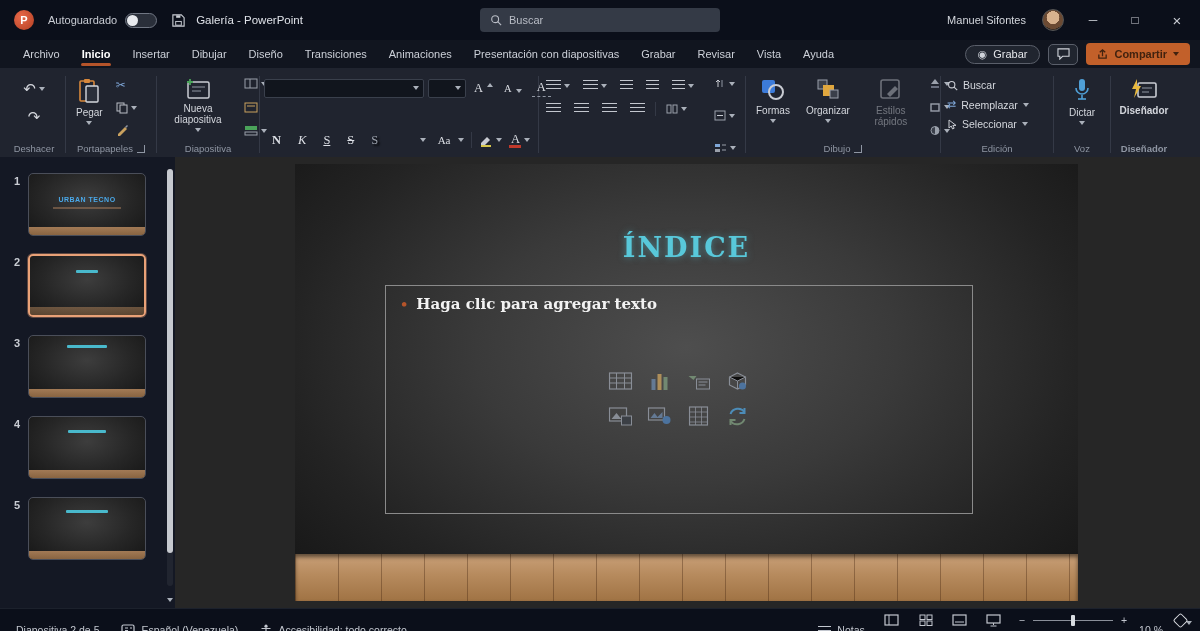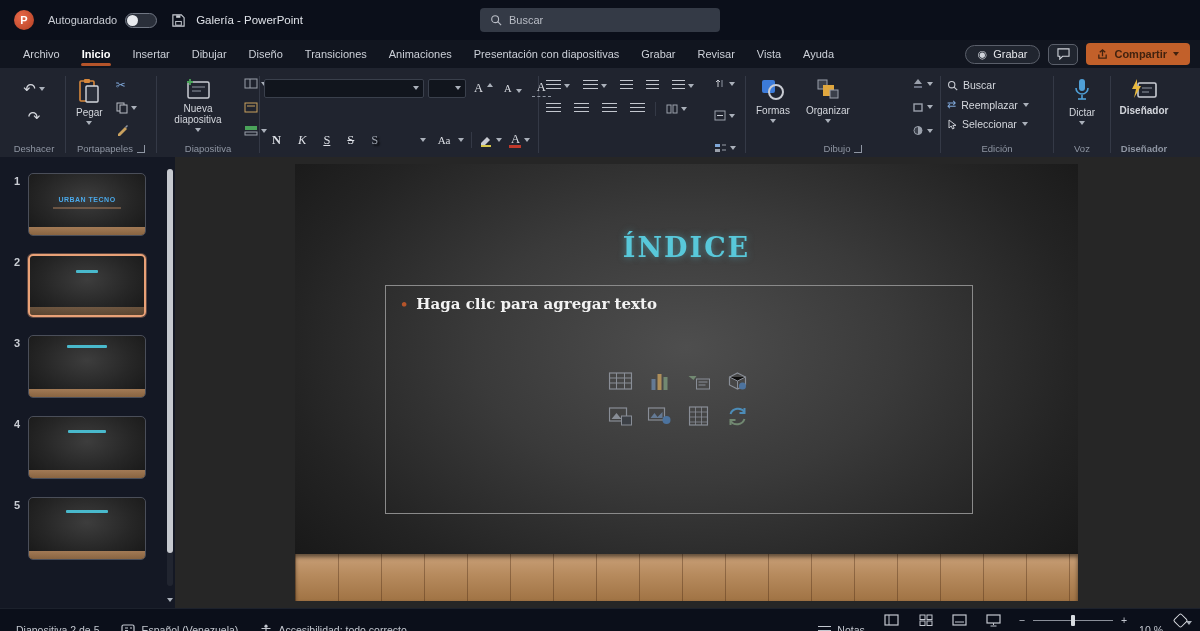--- a/index.html
+++ b/index.html
@@ -118,20 +118,27 @@
     <span class="doc-title">Galería - PowerPoint</span>
     <div class="search-box">
       <span class="ic">
         <svg width="12" height="12" viewBox="0 0 14 14">
             <circle cx="6" cy="6" r="4" fill="none" stroke="#b9bdc6" stroke-width="1.3"></circle>
             <line x1="9" y1="9" x2="13" y2="13" stroke="#b9bdc6" stroke-width="1.3"></line>
           </svg>
       </span>
       <span>Buscar</span>
     </div>
+    <div class="tb-right">
+      <span class="user-name">Manuel Sifontes</span>
+      <div class="avatar"></div>
+      <span class="winbtn">─</span>
+      <span class="winbtn">□</span>
+      <span class="winbtn" style="font-size:15px;">×</span>
+    </div>
   </div>
 
   <div class="tabrow">
     <span class="tab">Archivo</span>
     <span class="tab active">Inicio</span>
     <span class="tab">Insertar</span>
     <span class="tab">Dibujar</span>
     <span class="tab">Diseño</span>
     <span class="tab">Transiciones</span>
     <span class="tab">Animaciones</span>
@@ -444,20 +451,29 @@
           <span class="ic">
             <svg width="26" height="24" viewBox="0 0 26 24">
                 <rect x="3" y="2" width="9" height="9" fill="#3a3f4a" stroke="#9aa0ab"></rect>
                 <rect x="8" y="7" width="11" height="11" fill="#e0a73e"></rect>
                 <rect x="15" y="12" width="8" height="8" fill="#3a3f4a" stroke="#9aa0ab"></rect>
               </svg>
           </span>
           <span class="lbl">Organizar</span>
           <span class="caret"></span>
         </div>
+        <div class="bigbtn" style="opacity:.45;">
+          <span class="ic">
+            <svg width="26" height="24" viewBox="0 0 26 24">
+                <rect x="3" y="2" width="18" height="18" rx="2" fill="none" stroke="#c9ccd3" stroke-width="1.6"></rect>
+                <path d="M9 16 17 8l3 3-8 8z" fill="#c9ccd3"></path>
+              </svg>
+          </span>
+          <span class="lbl" style="width:50px;">Estilos rápidos</span>
+        </div>
         <div class="stackcol" style="gap:6px; margin-left:auto;">
           <span class="smbtn">
               <span class="ic">
                 <svg width="12" height="11" viewBox="0 0 12 11">
                   <path d="M6 1 10 6H2z" fill="#9aa0ab"></path>
                   <rect x="2" y="8" width="8" height="2" fill="#6a7080"></rect>
                 </svg>
               </span>
               <span class="caret"></span>
             </span>

